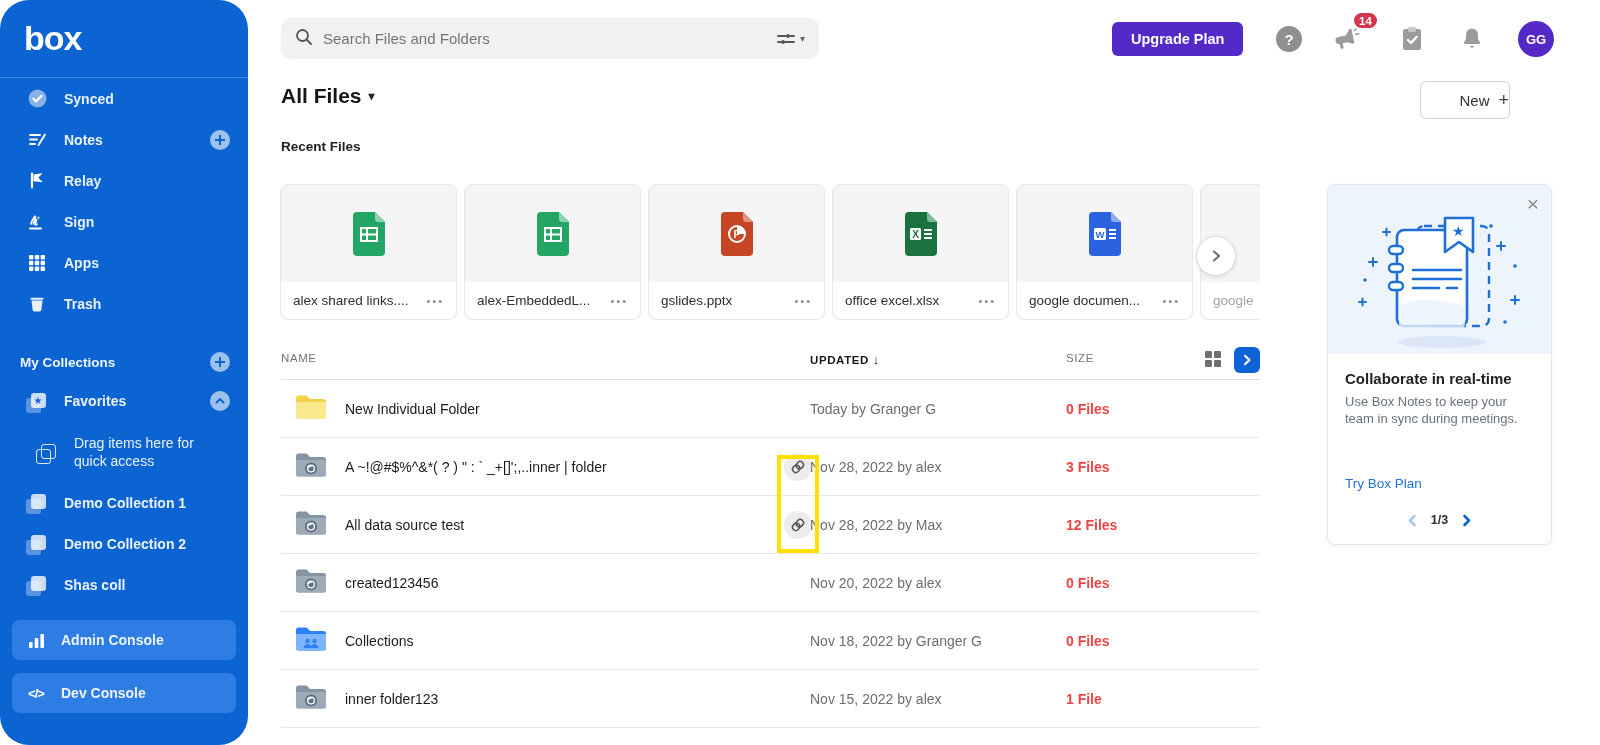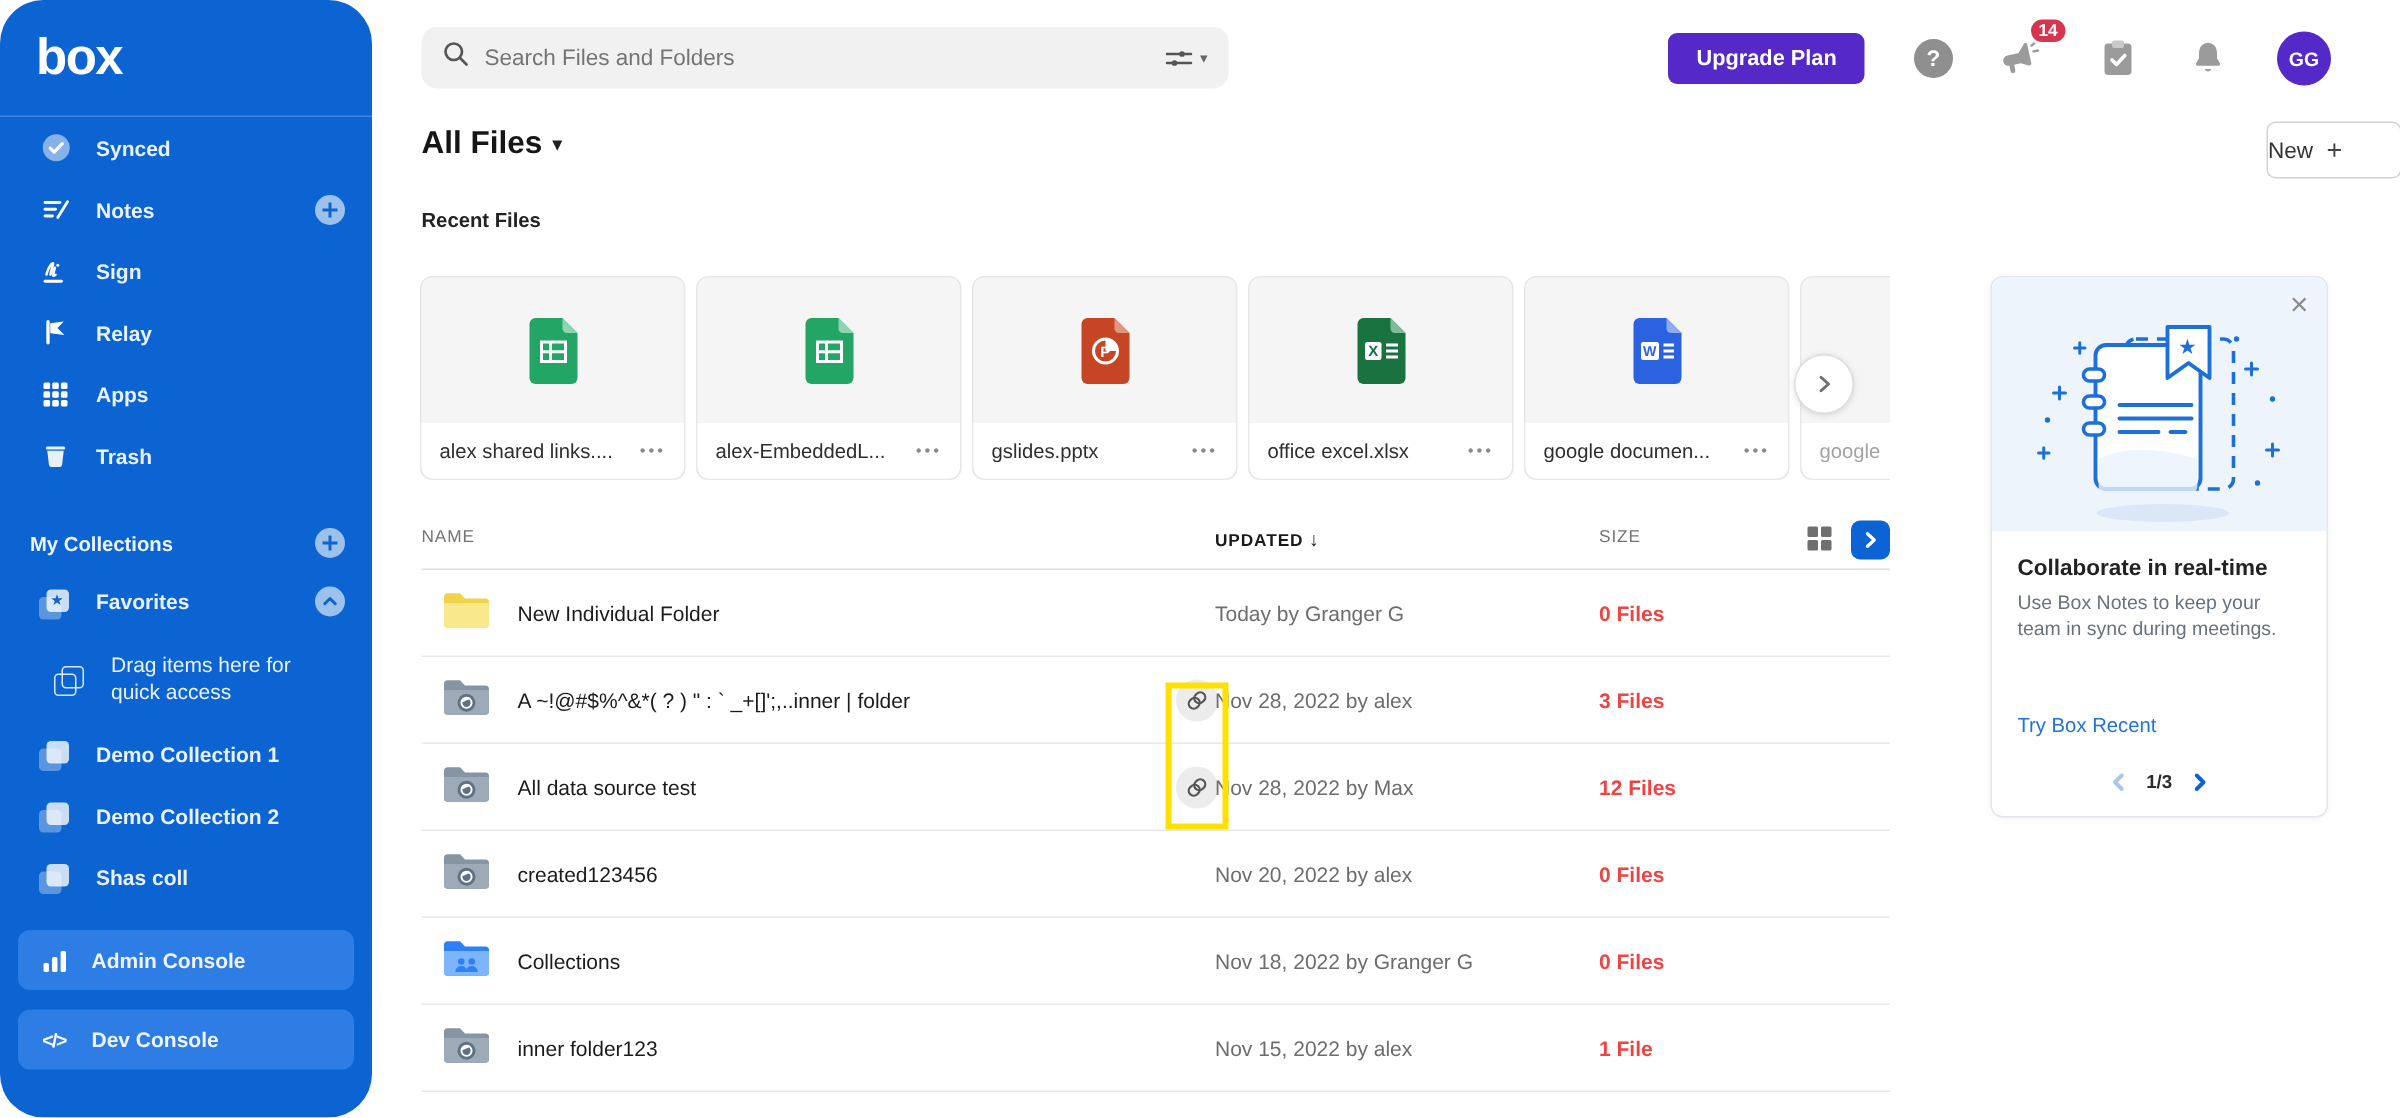--- a/index.html
+++ b/index.html
@@ -79,23 +79,23 @@
   .avatar { position:absolute; left:1270px; top:21px; width:36px; height:36px;
     border-radius:50%; background:#5429c8; color:#fff; font-size:13px;
     font-weight:700; display:flex; align-items:center; justify-content:center;
     cursor:pointer; }
 
   .page-title { position:absolute; left:33px; top:84px; font-size:21px;
     font-weight:700; color:#161616; display:flex; align-items:center; gap:7px;
     cursor:pointer; }
   .page-title .caret { font-size:12px; color:#222; }
 
-  .new-btn { position:absolute; left:1263px; top:81px; width:90px; height:38px;
+  .new-btn { position:absolute; left:1172px; top:81px; width:90px; height:38px;
     background:#fff; border:1px solid #d2d2d2; border-radius:6px; font-size:15px;
-    color:#333; display:flex; align-items:center; justify-content:flex-start; gap:9px;
+    color:#333; display:flex; align-items:center; justify-content:flex-end; gap:9px;
     cursor:pointer; }
   .new-btn .plus { font-size:18px; color:#444; }
 
   .section-title { position:absolute; left:33px; top:139px; font-size:13.5px;
     font-weight:700; color:#222; }
 
   .cards { position:absolute; left:32px; top:184px; width:980px; height:137px;
     display:flex; gap:7px; overflow:hidden; }
   .card { position:relative; width:177px; height:136px; background:#f5f5f5;
     border:1px solid #e7e7e7; border-radius:8px; flex-shrink:0; cursor:pointer; }
@@ -196,37 +196,37 @@
       </span>
       <span class="lbl">Notes</span>
       <span class="mini-circle">
           <span class="h"></span>
           <span class="v"></span>
         </span>
     </div>
 
     <div class="s-item">
       <span class="ico">
+        <svg width="19" height="19" viewBox="0 0 19 19">
+            <path d="M4 2.5v14" stroke="#fff" stroke-width="2.2" stroke-linecap="round"></path>
+            <path d="M5.5 3.5l9-1.2-4.2 4.4 4.6 4.6-9.4-1.1z" fill="#fff"></path>
+          </svg>
+      </span>
+      <span class="lbl">Relay</span>
+    </div>
+
+    <div class="s-item">
+      <span class="ico">
         <svg width="20" height="20" viewBox="0 0 20 20">
             <path d="M4 12c2-7 5-9 4.3-6.5L6.6 12m3-4.5L8.4 12c-.3 1 .8 1.2 1.6.2" stroke="#fff" stroke-width="1.7" fill="none" stroke-linecap="round"></path>
             <circle cx="11.5" cy="5.8" r="1" fill="#fff"></circle>
             <line x1="3" y1="16.5" x2="14" y2="16.5" stroke="#fff" stroke-width="1.9" stroke-linecap="round"></line>
           </svg>
       </span>
       <span class="lbl">Sign</span>
-    </div>
-
-    <div class="s-item">
-      <span class="ico">
-        <svg width="19" height="19" viewBox="0 0 19 19">
-            <path d="M4 2.5v14" stroke="#fff" stroke-width="2.2" stroke-linecap="round"></path>
-            <path d="M5.5 3.5l9-1.2-4.2 4.4 4.6 4.6-9.4-1.1z" fill="#fff"></path>
-          </svg>
-      </span>
-      <span class="lbl">Relay</span>
     </div>
 
     <div class="s-item">
       <span class="ico">
         <svg width="18" height="18" viewBox="0 0 18 18">
             <g fill="#fff">
               <rect x="1" y="1" width="4.4" height="4.4" rx="1"></rect>
               <rect x="6.8" y="1" width="4.4" height="4.4" rx="1"></rect>
               <rect x="12.6" y="1" width="4.4" height="4.4" rx="1"></rect>
               <rect x="1" y="6.8" width="4.4" height="4.4" rx="1"></rect>
@@ -670,21 +670,21 @@
           <g fill="#1c70d8">
               <circle cx="146" cy="22" r="1.8"></circle>
               <circle cx="170" cy="62" r="1.8"></circle>
               <circle cx="20" cy="76" r="1.8"></circle>
               <circle cx="160" cy="118" r="1.8"></circle>
             </g>
         </svg>
       </div>
       <div class="ptitle">Collaborate in real-time</div>
       <div class="pbody">Use Box Notes to keep your team in sync during meetings.</div>
-      <span class="cta">Try Box Recent</span>
+      <span class="cta">Try Box Plan</span>
       <div class="pager">
         <span class="pchev">
           <svg width="13" height="13" viewBox="0 0 13 13">
               <path d="M8.5 2L4 6.5 8.5 11" stroke="#a6c8f0" stroke-width="2.6" fill="none" stroke-linecap="round" stroke-linejoin="round"></path>
             </svg>
         </span>
         <span class="pg">1/3</span>
         <span class="pchev">
           <svg width="13" height="13" viewBox="0 0 13 13">
               <path d="M4.5 2L9 6.5 4.5 11" stroke="#0b63d6" stroke-width="2.6" fill="none" stroke-linecap="round" stroke-linejoin="round"></path>

